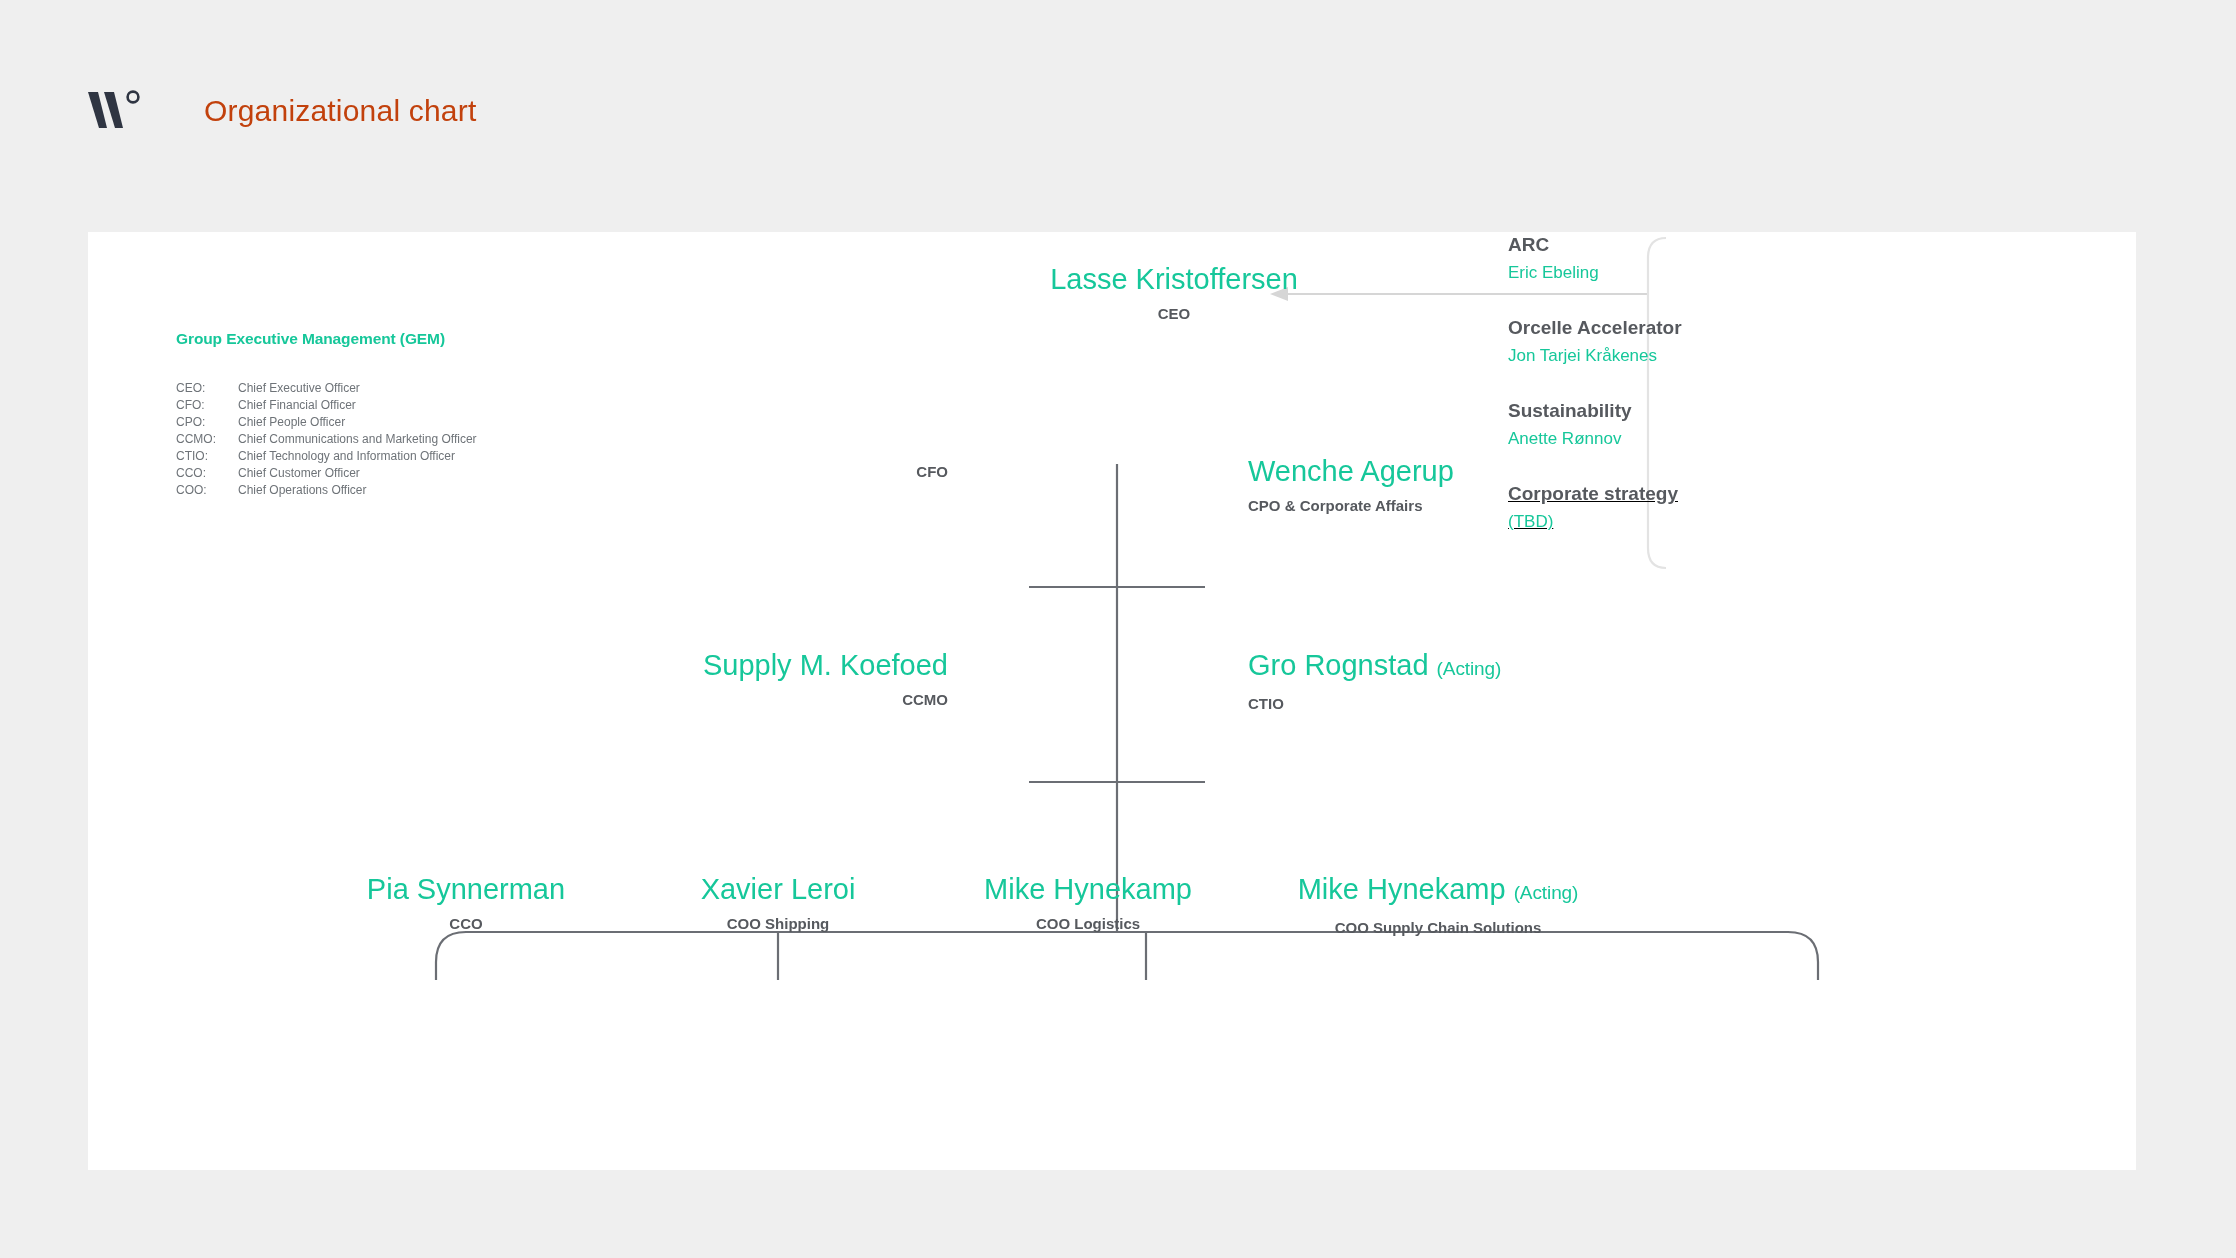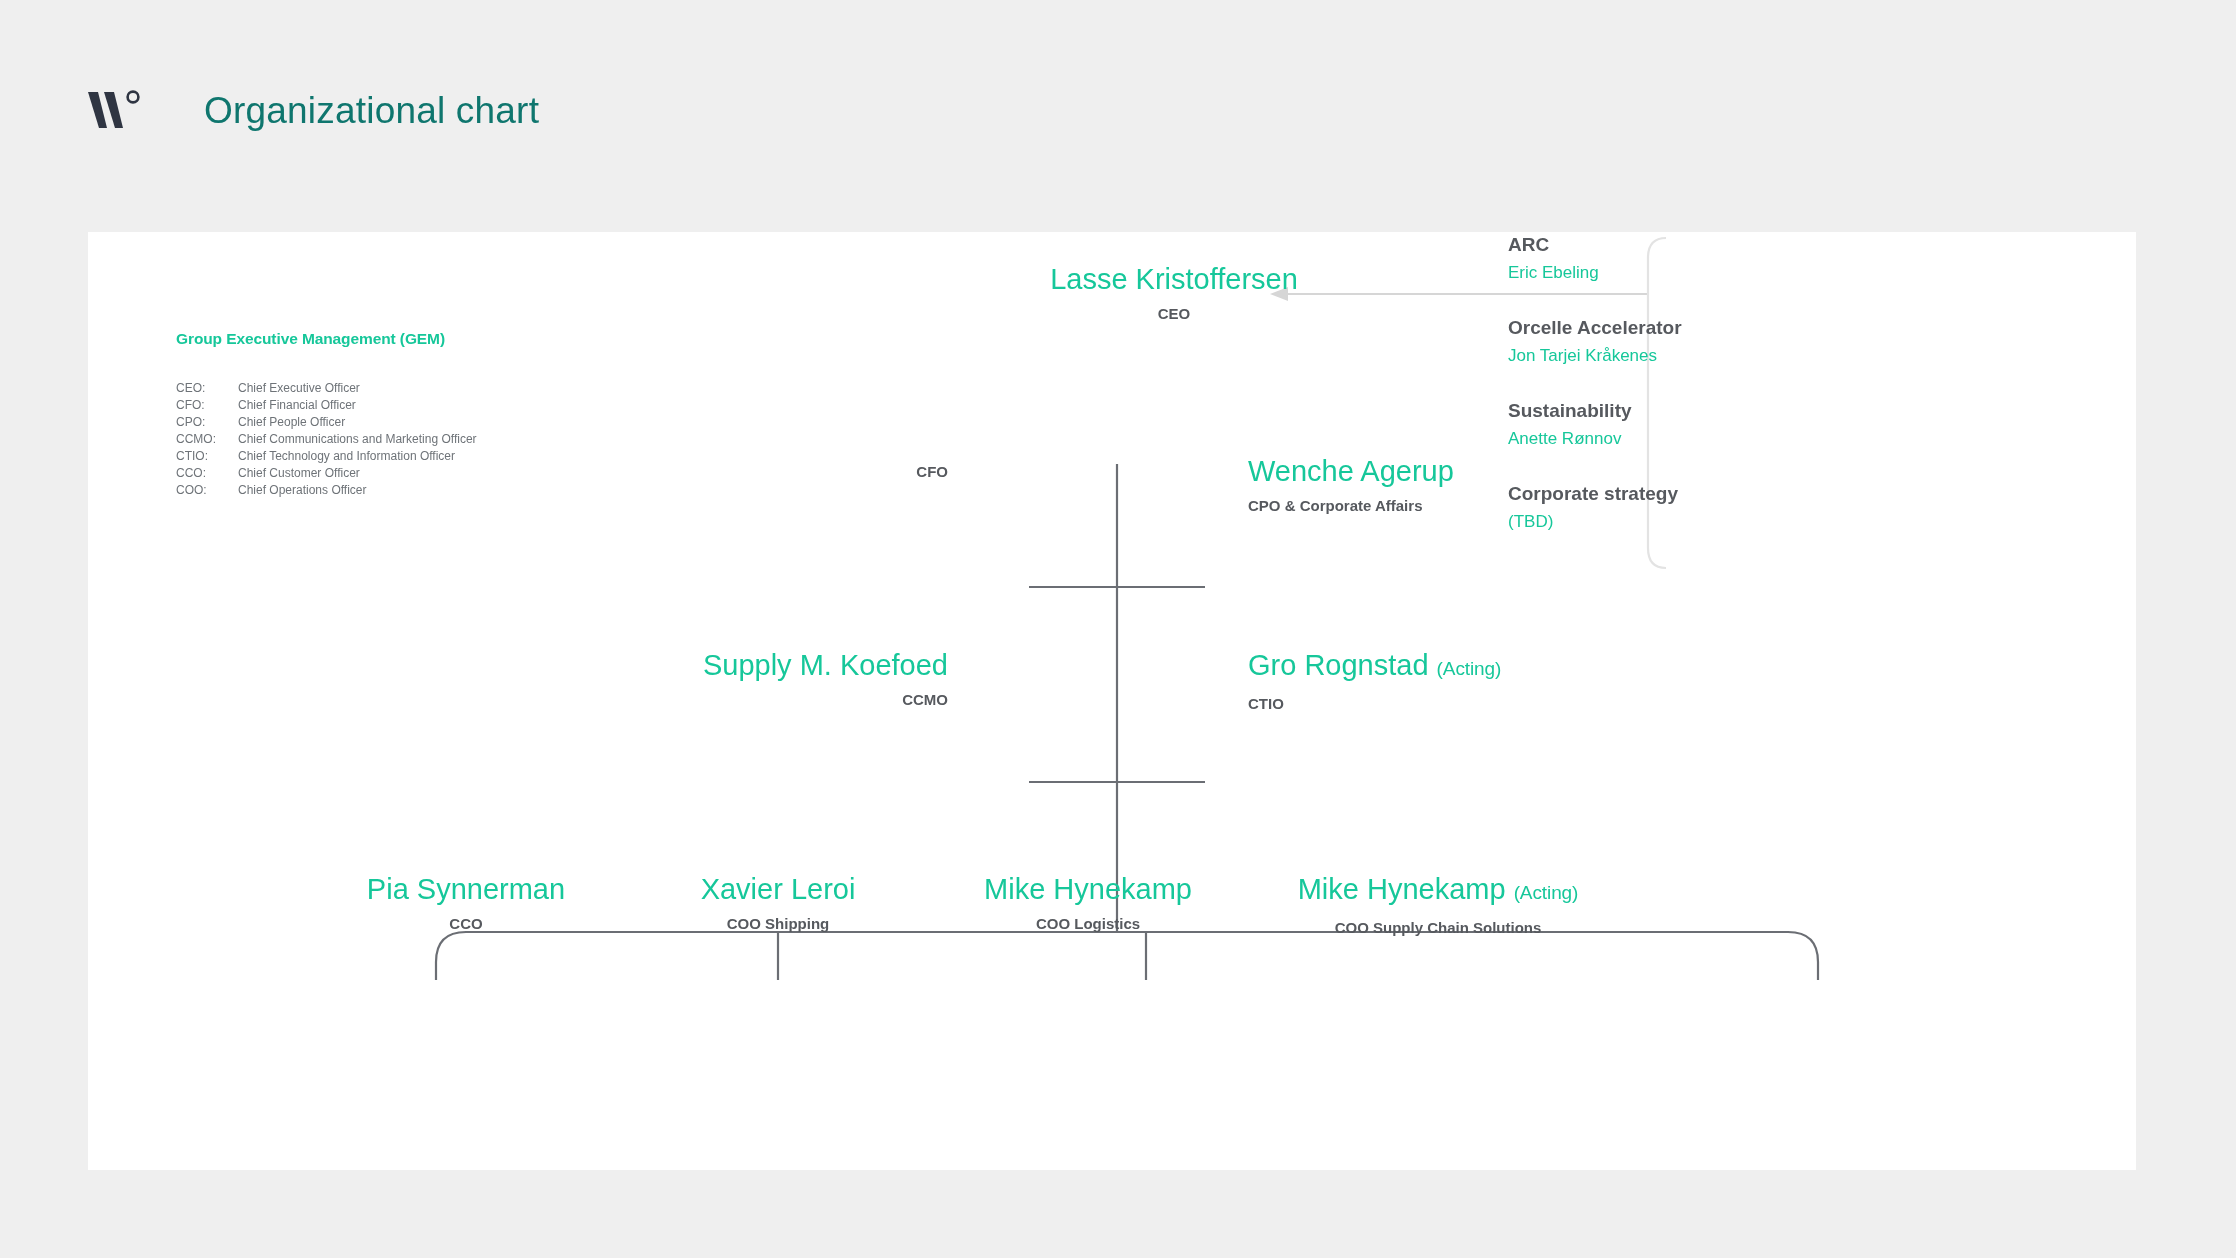--- a/index.html
+++ b/index.html
@@ -29,22 +29,22 @@
     display: flex;
     align-items: center;
     gap: 58px;
   }
   .logo {
     width: 58px;
     height: 46px;
     display: block;
   }
   .page-title {
-    font-size: 37px;
-    color: #0f766e;
+    font-size: 30px;
+    color: #c2410c;
     letter-spacing: 0.2px;
     white-space: nowrap;
   }
 
   
   .card {
     position: absolute;
     left: 88px;
     top: 232px;
     width: 2048px;
@@ -131,21 +131,21 @@
   .node-coo-scs  { left: 1070px; top: 640px; width: 560px; }
 
   
   .side-panel {
     position: absolute;
     left: 1420px;
     top: 0px;
     width: 300px;
   }
   .side-item { margin-bottom: 30px; }
-  .side-item:last-child { margin-bottom: 8px; }
+  .side-item:last-child { margin-bottom: 8px; text-decoration: underline; }
   .side-head {
     font-size: 19px;
     font-weight: bold;
     color: #56595e;
     line-height: 26px;
     white-space: nowrap;
   }
   .side-sub {
     font-size: 17px;
     color: #16c79a;

